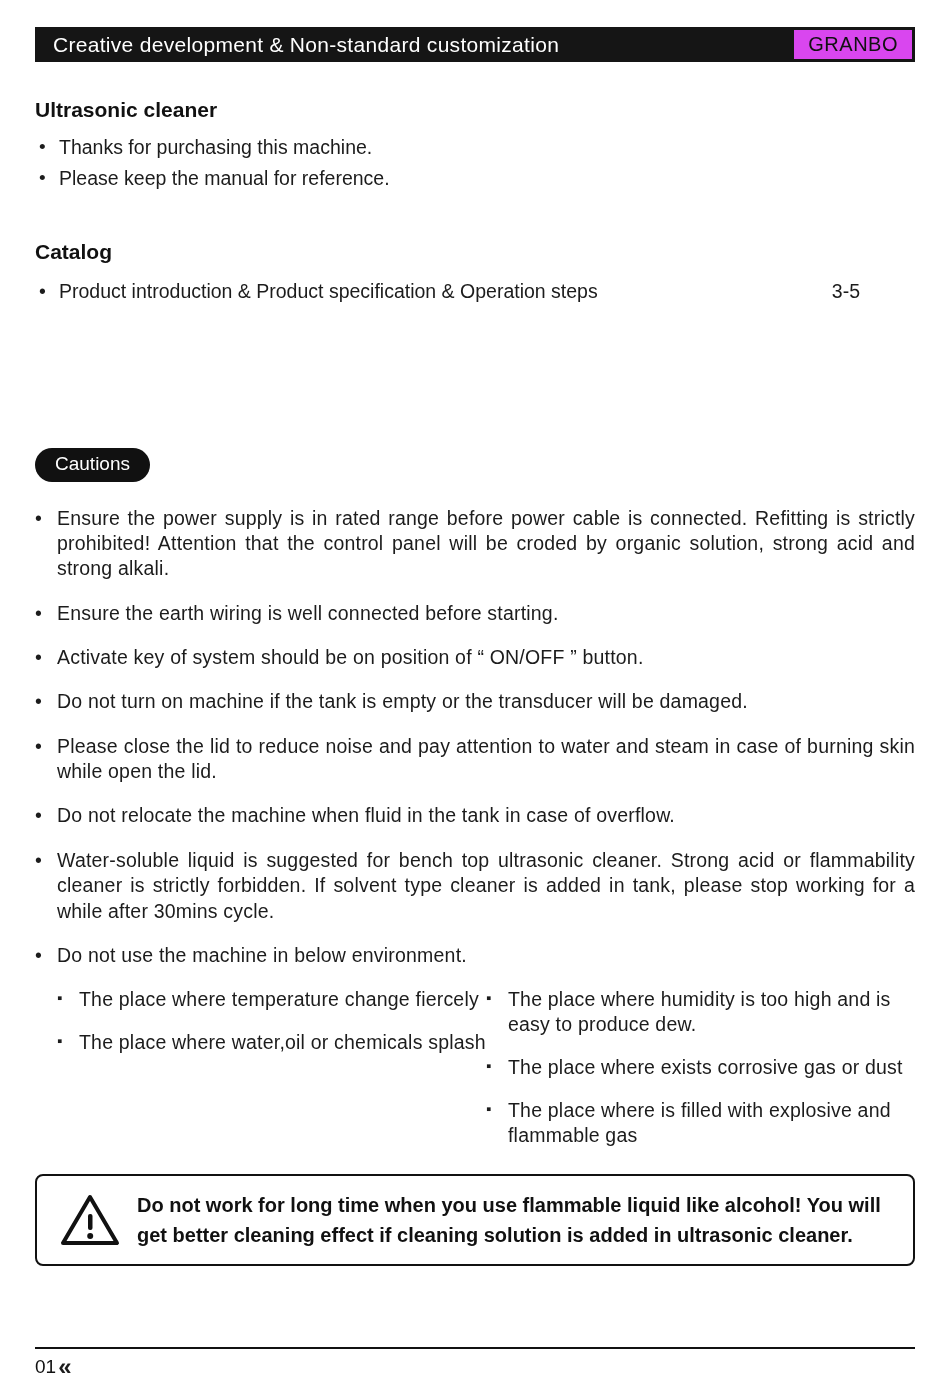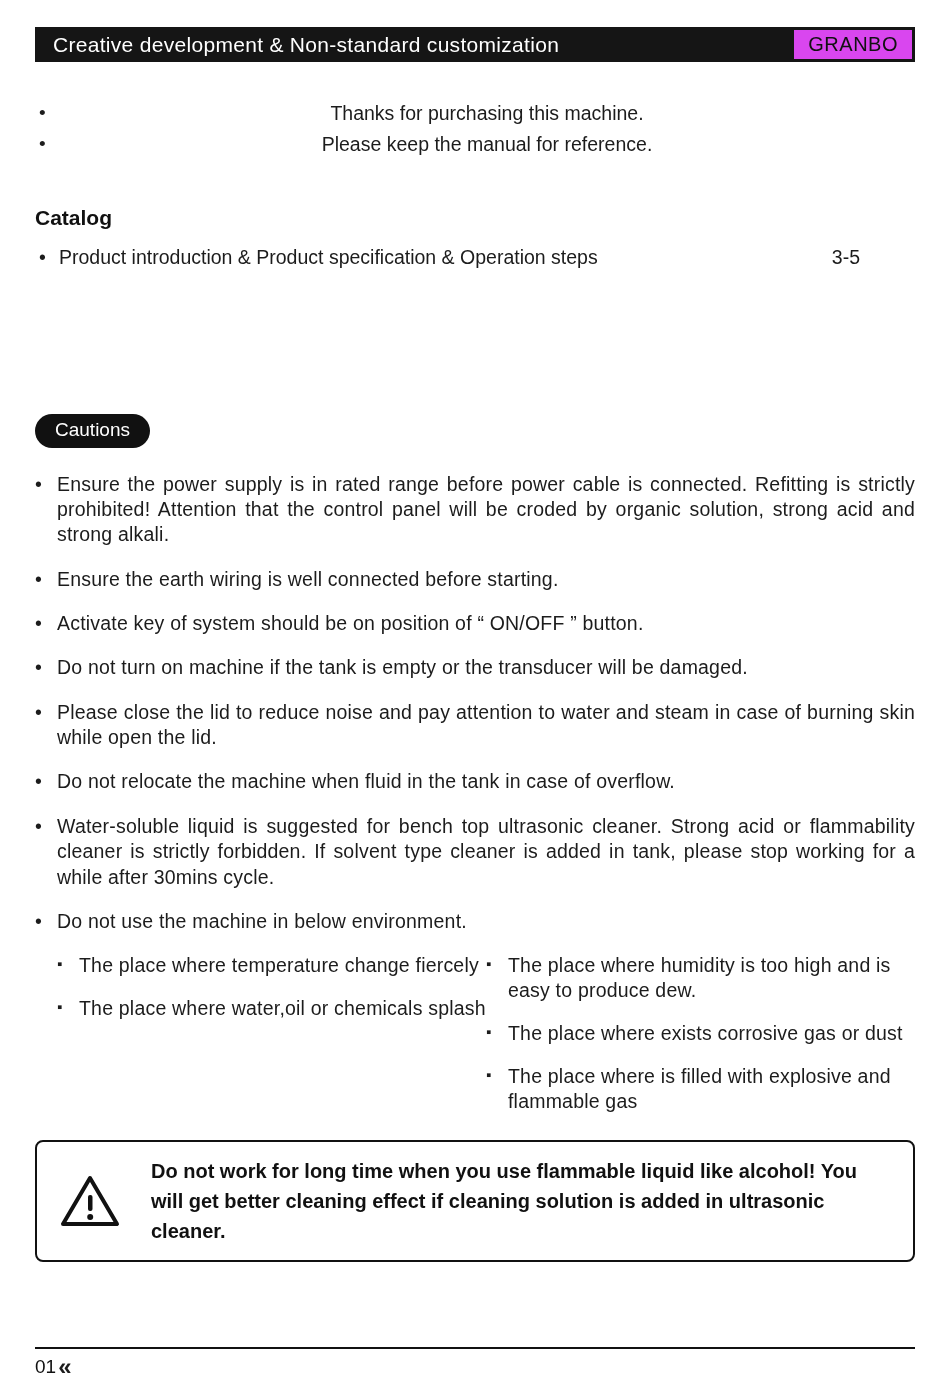--- a/index.html
+++ b/index.html
@@ -44,21 +44,21 @@
     align-items: center;
   }
   
   .section-heading {
     font-size: 21px;
     font-weight: bold;
     color: #111;
     margin: 0 0 10px 0;
   }
   .intro { margin-top: 36px; }
-  .bullet-list { margin: 0; padding: 0; list-style: none; text-align: center; }
+  .bullet-list { margin: 0; padding: 0; list-style: none; }
   .bullet-item {
     position: relative;
     font-size: 19.5px;
     line-height: 1.58;
     padding-left: 24px;
     color: #1c1c1c;
   }
   .bullet-item::before {
     content: "\2022";
     position: absolute;
@@ -133,21 +133,21 @@
     font-size: 15px;
   }
   
   .warning-box {
     margin-top: 8px;
     border: 2px solid #111111;
     border-radius: 8px;
     padding: 14px 22px 14px 18px;
     display: flex;
     align-items: center;
-    gap: 26px;
+    gap: 12px;
   }
   .warning-icon-wrap {
     flex: 0 0 70px;
     display: flex;
     align-items: center;
     justify-content: center;
   }
   .warning-text {
     font-size: 20px;
     font-weight: bold;
@@ -175,20 +175,21 @@
 <body>
 
 <div class="page">
 
   <div class="header-bar">
     <span class="header-title">Creative development &amp; Non-standard customization</span>
     <span class="brand-box">GRANBO</span>
   </div>
 
   <div class="intro">
+    <div class="section-heading">Ultrasonic cleaner</div>
     <ul class="bullet-list">
       <li class="bullet-item">Thanks for purchasing this machine.</li>
       <li class="bullet-item">Please keep the manual for reference.</li>
     </ul>
   </div>
 
   <div class="catalog">
     <div class="section-heading">Catalog</div>
     <div class="catalog-entry">
       <span>Product introduction &amp; Product specification &amp; Operation steps</span>

